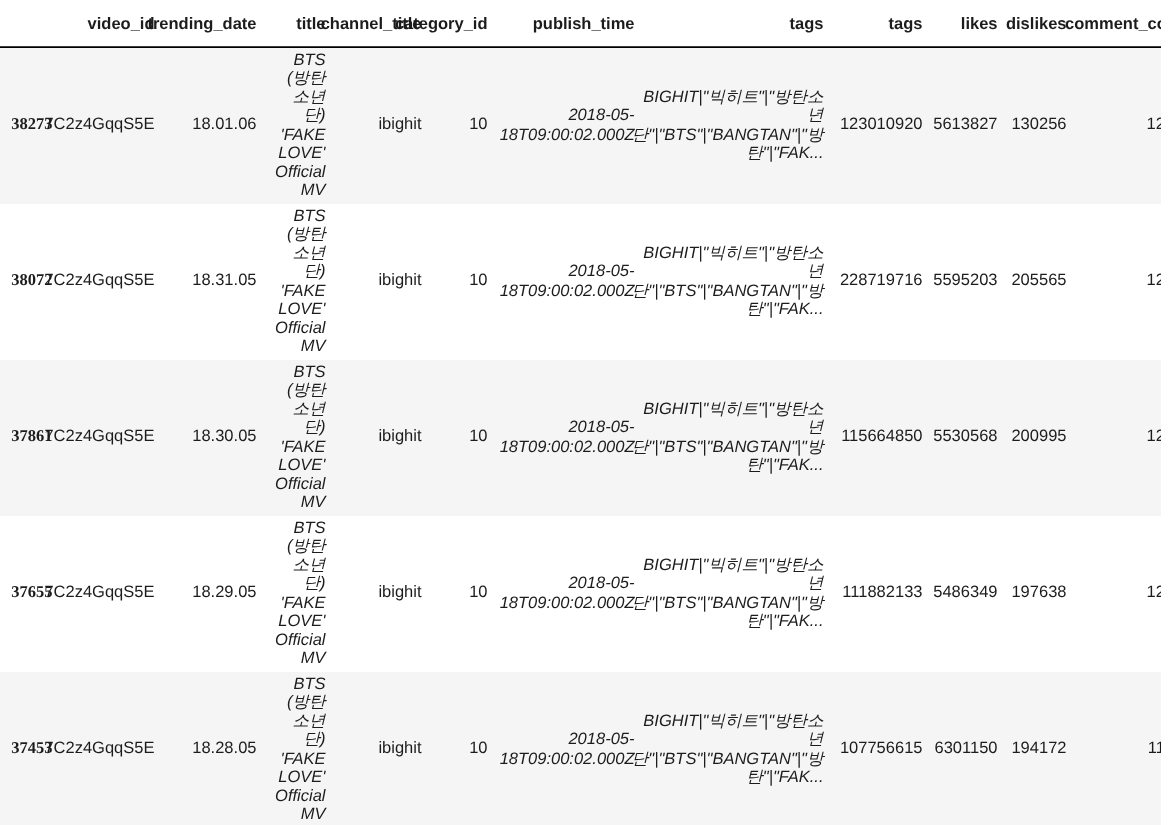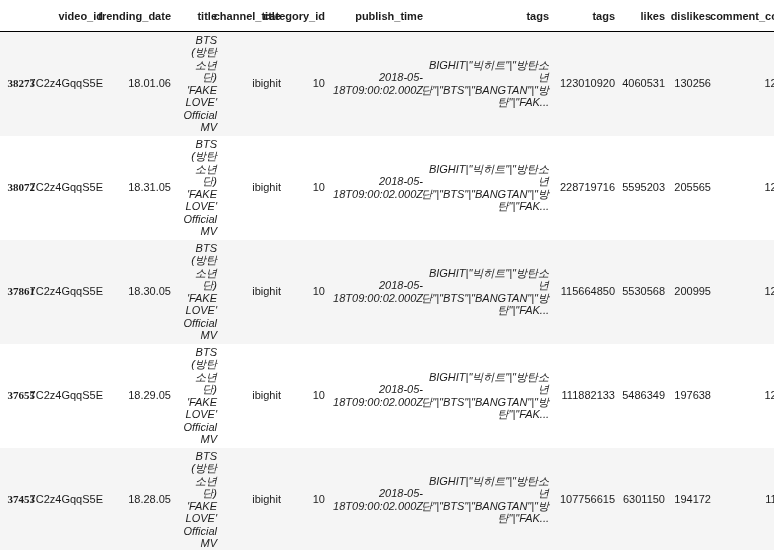--- a/index.html
+++ b/index.html
@@ -170,21 +170,21 @@
               <div class="line">BIGHIT|"빅히트"|"방탄소</div>
               <div class="line">년</div>
               <div class="line">단"|"BTS"|"BANGTAN"|"방</div>
               <div class="line">탄"|"FAK...</div>
             </div>
           </td>
           <td class="col-views">
             <div class="cellbox">123010920</div>
           </td>
           <td class="col-likes">
-            <div class="cellbox">4060531</div>
+            <div class="cellbox">5613827</div>
           </td>
           <td class="col-dislikes">
             <div class="cellbox">130256</div>
           </td>
           <td class="col-comment_count">
             <div class="cellbox">12286</div>
           </td>
         </tr>
         <tr>
           <th class="col-index">

